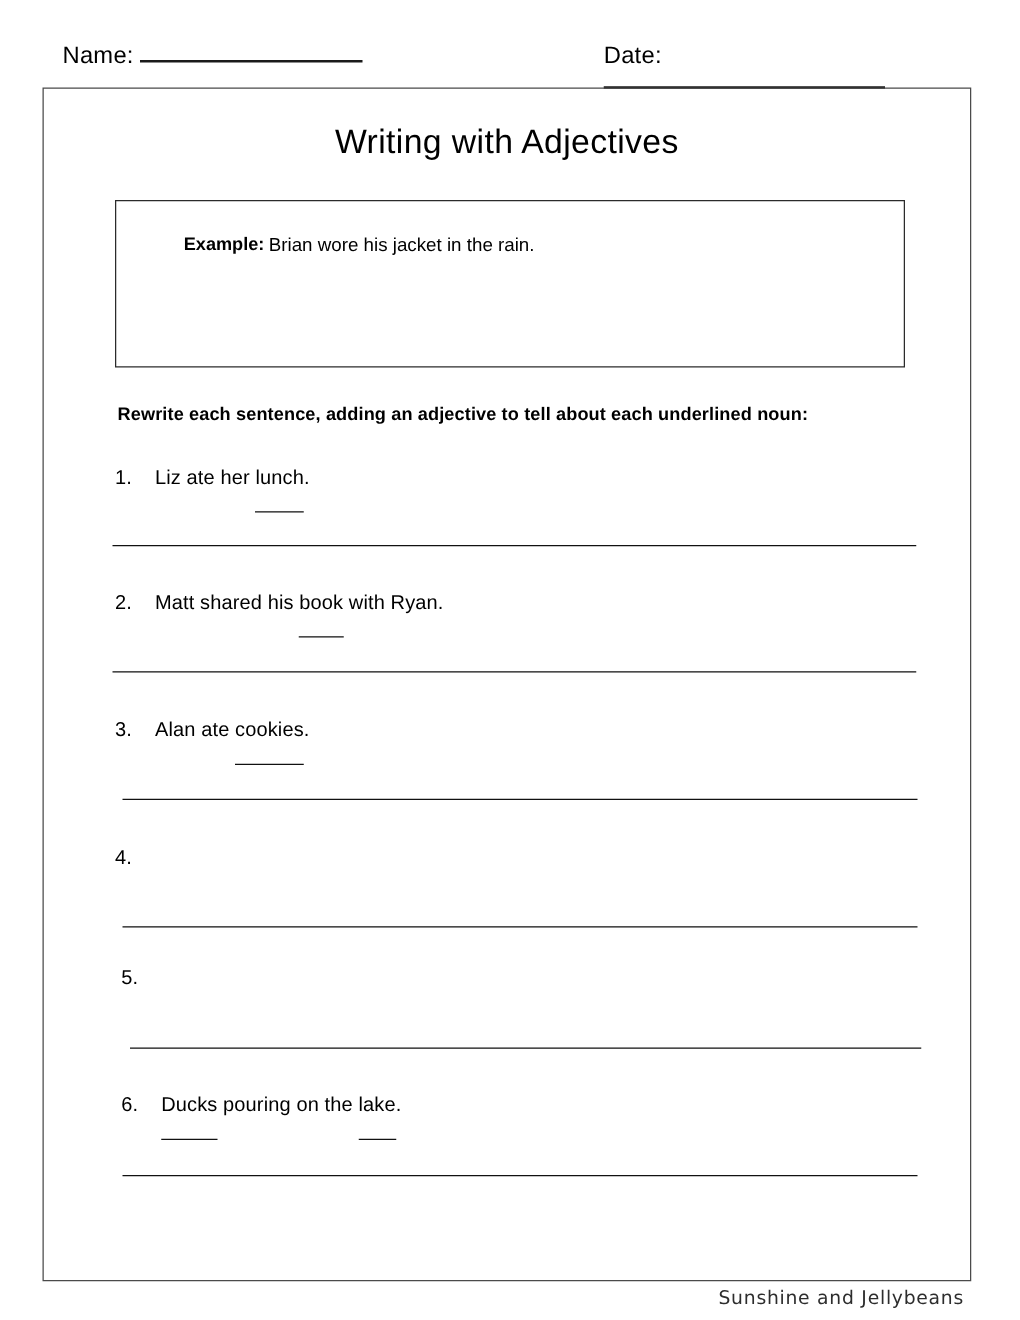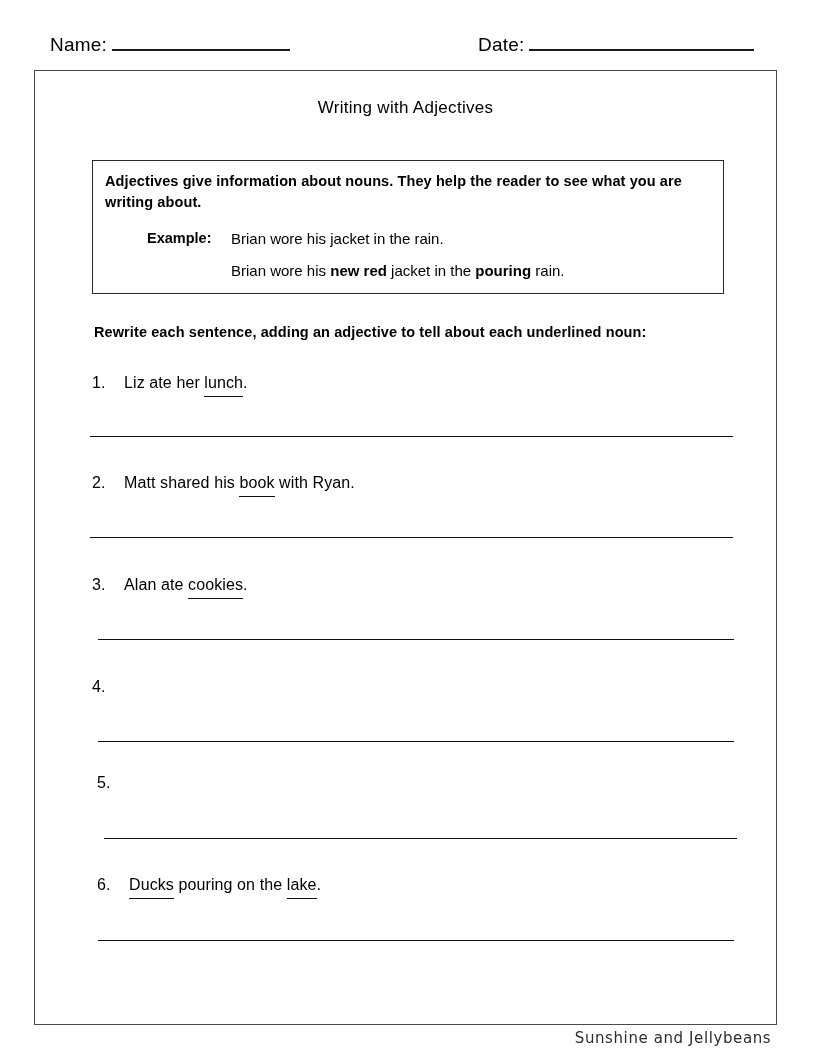--- a/index.html
+++ b/index.html
@@ -27,21 +27,21 @@
   .field {
     position: absolute;
     display: flex;
     align-items: baseline;
     font-size: 19px;
     font-weight: 400;
     letter-spacing: 0.2px;
     white-space: nowrap;
   }
   .field-name { left: 50px; }
-  .field-date { left: 478px; }
+  .field-date { left: 478px; flex-direction: column; }
   .field-label { font-size: 19px; }
   .field-rule {
     display: inline-block;
     border-bottom: 2px solid #1a1a1a;
     height: 13px;
     margin-left: 5px;
   }
   .field-name .field-rule { width: 178px; }
   .field-date .field-rule { width: 225px; }
 
@@ -56,21 +56,21 @@
     box-sizing: border-box;
   }
 
   
   .worksheet-title {
     position: absolute;
     left: 34px;
     top: 98px;
     width: 743px;
     text-align: center;
-    font-size: 17px;
+    font-size: 27px;
     font-weight: 400;
     letter-spacing: 0.3px;
   }
 
   
   .info-box {
     position: absolute;
     left: 92px;
     top: 160px;
     width: 632px;
@@ -81,21 +81,20 @@
   }
   .definition {
     font-size: 14.5px;
     font-weight: bold;
     line-height: 1.45;
     letter-spacing: 0.1px;
   }
   .example-row {
     display: flex;
     margin-top: 17px;
-    gap: 16px;
   }
   .example-row.second { margin-top: 15px; }
   .example-label {
     width: 98px;
     flex: 0 0 98px;
     padding-left: 42px;
     box-sizing: border-box;
     font-size: 14.5px;
     font-weight: bold;
   }
@@ -126,21 +125,21 @@
     white-space: nowrap;
   }
   .q-num {
     display: inline-block;
     width: 32px;
     flex: 0 0 32px;
   }
   .q-text u {
     text-decoration: none;
     border-bottom: 1.4px solid #111;
-    padding-bottom: 5px;
+    padding-bottom: 18px;
   }
 
   .answer-rule {
     position: absolute;
     border-bottom: 1.6px solid #111;
     height: 0;
   }
 
   
   .credit {
@@ -167,31 +166,26 @@
     <span class="field-label">Date:</span>
     <span class="field-rule"></span>
   </div>
 </div>
 
 <div class="page-frame"></div>
 
 <div class="worksheet-title">Writing with Adjectives</div>
 
 <div class="info-box">
-  <div class="definition">Adjectives give information about nouns.  They help the reader to see what you are writing about.</div>
 
   <div class="example-row">
     <span class="example-label">Example:</span>
     <span class="example-text">Brian wore his jacket in the rain.</span>
   </div>
 
-  <div class="example-row second">
-    <span class="example-label"></span>
-    <span class="example-text"><span>Brian wore his </span><b>new red</b><span> jacket in the </span><b>pouring</b><span> rain.</span></span>
-  </div>
 </div>
 
 <div class="directions">Rewrite each sentence, adding an adjective to tell about each underlined noun:</div>
 
 <div id="questions-container">
     <div class="question" style="left: 92px; top: 374px;">
       <span class="q-num">1.</span>
       <span class="q-text"><span>Liz ate her </span><u>lunch</u><span>.</span></span>
     </div>
     <div class="answer-rule" style="left: 90px; top: 436px; width: 643px;"></div>

